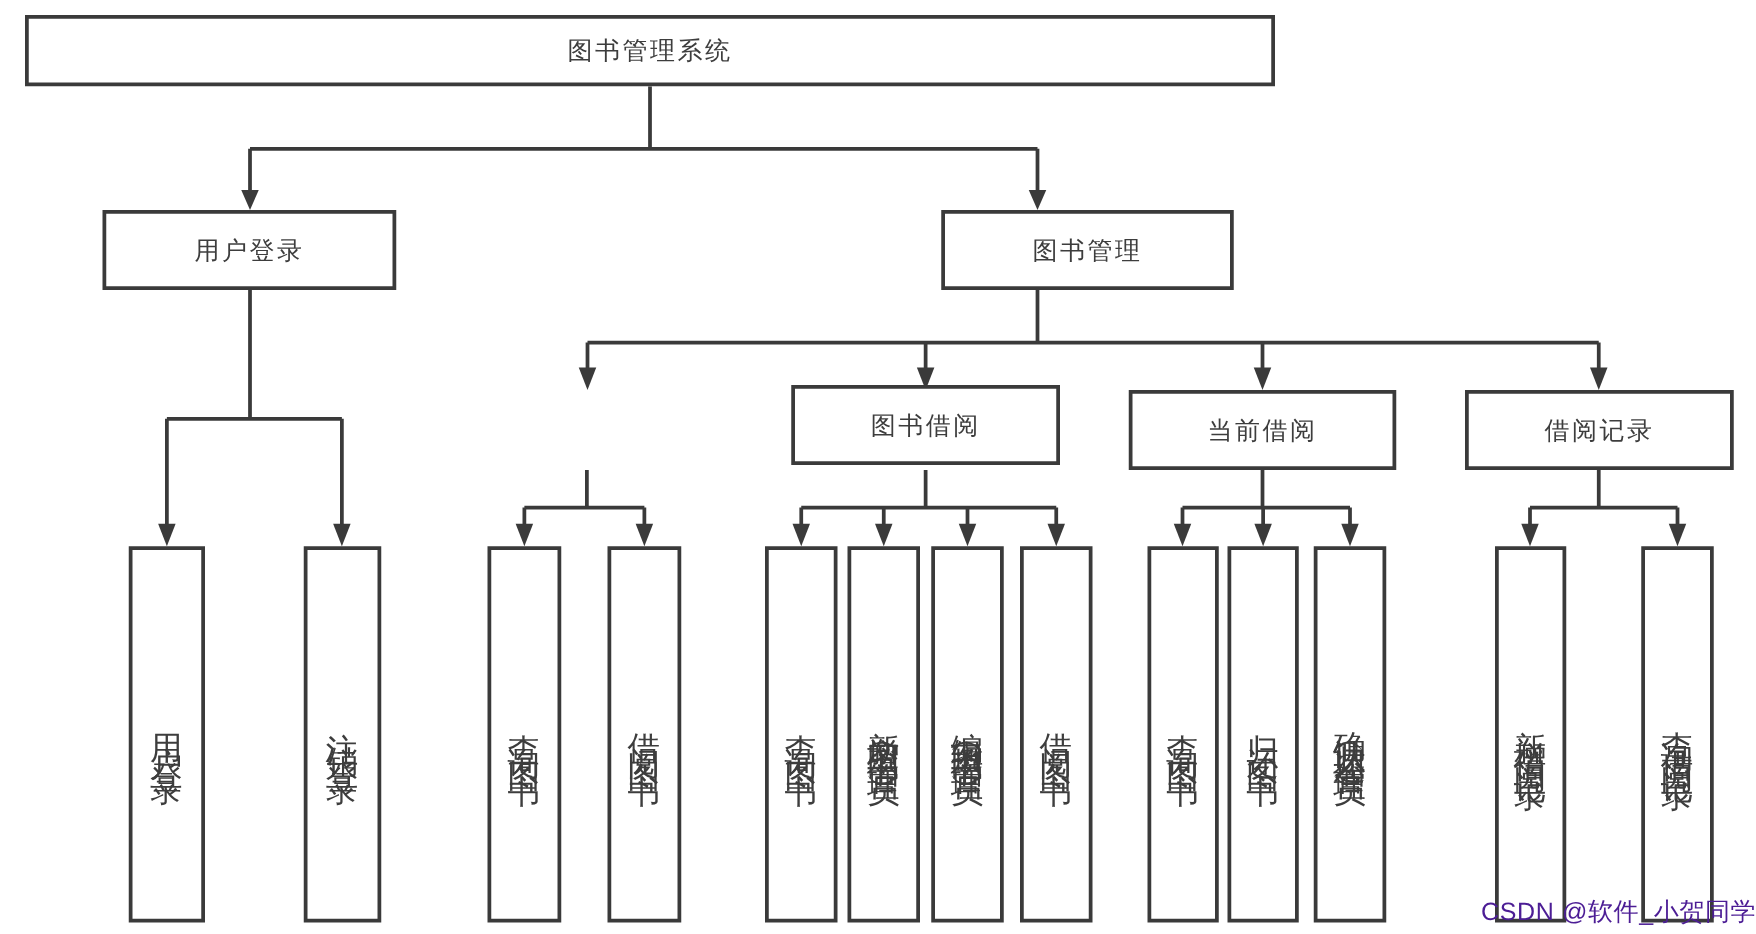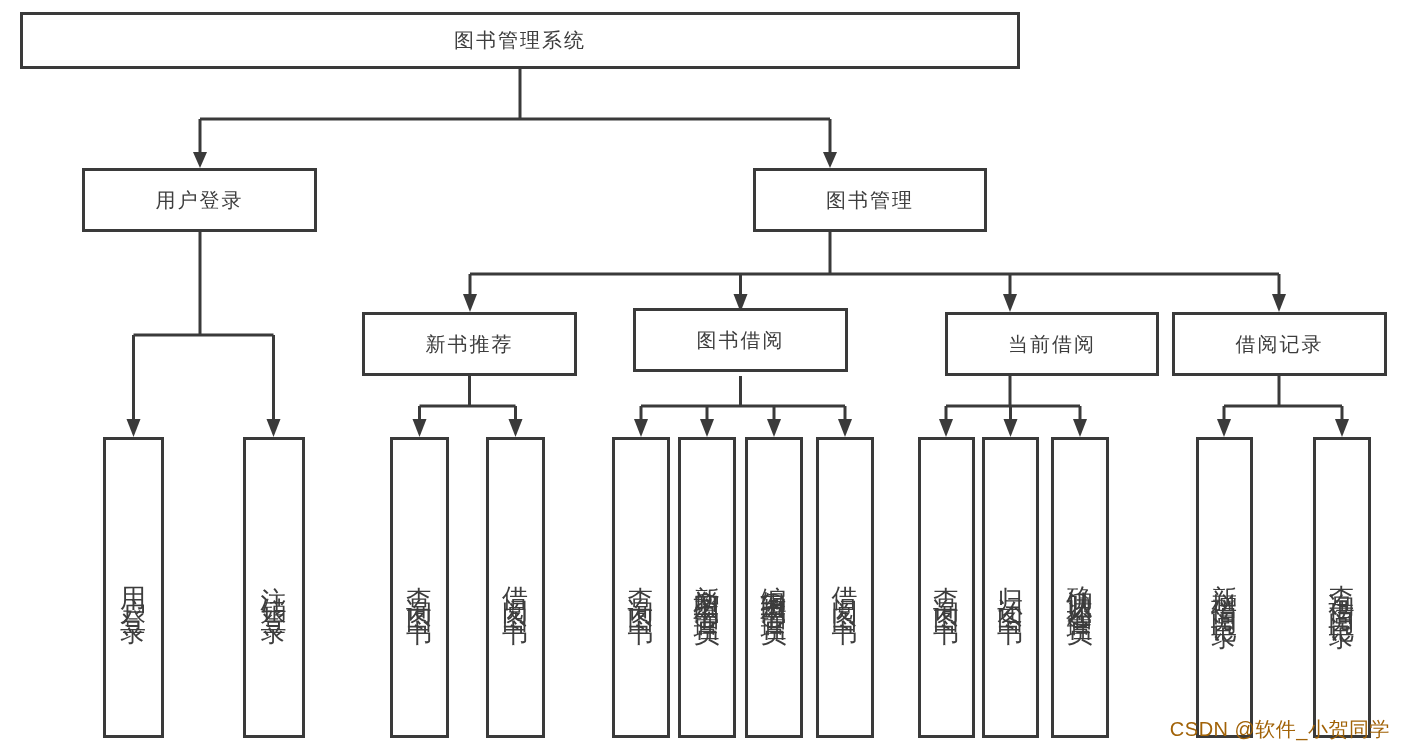--- a/index.html
+++ b/index.html
@@ -36,24 +36,24 @@
     writing-mode: vertical-rl;
     text-orientation: mixed;
     font-size: 26px;
     letter-spacing: 11px;
     line-height: 1;
   }
   .v6 { letter-spacing: 8px; }
   .v9 { letter-spacing: 5px; }
   .watermark {
     position: absolute;
-    right: 15px;
+    right: 0;
     bottom: 4px;
     font-size: 20px;
-    color: #a16207;
+    color: #4c1d95;
     letter-spacing: 0.5px;
     white-space: nowrap;
   }
 </style>
 </head>
 <body>
 
 <div class="stage">
 
   <svg class="connectors" viewBox="0 0 1405 747" xmlns="http://www.w3.org/2000/svg">
@@ -130,23 +130,22 @@
       <path d="M1342 406 V421" fill="none"></path>
       <polygon points="1335,419 1349,419 1342,437" stroke="none"></polygon>
     </g>
   </svg>
 
   <div class="box hnode" style="left:20px; top:12px; width:1000px; height:57px;">图书管理系统</div>
 
   <div class="box hnode" style="left:82px; top:168px; width:235px; height:64px;">用户登录</div>
   <div class="box hnode" style="left:727px; top:168px; width:234px; height:64px;margin-left:26px;">图书管理</div>
 
-  <div class="box hnode" style="left:362px; top:312px; width:215px; height:64px;">新书推荐</div>
   <div class="box hnode" style="left:633px; top:308px; width:215px; height:64px;">图书借阅</div>
-  <div class="box hnode" style="left:903px; top:312px; width:214px; height:64px;margin-left:42px;">当前借阅</div>
+  <div class="box hnode" style="left:903px; top:312px; width:214px; height:64px;">当前借阅</div>
   <div class="box hnode" style="left:1172px; top:312px; width:215px; height:64px;">借阅记录</div>
 
   <div class="box vleaf" style="left:103px; top:437px; width:61px; height:301px;">用户登录</div>
   <div class="box vleaf" style="left:243px; top:437px; width:62px; height:301px;">注销登录</div>
 
   <div class="box vleaf" style="left:390px; top:437px; width:59px; height:301px;">查询图书</div>
   <div class="box vleaf" style="left:486px; top:437px; width:59px; height:301px;">借阅图书</div>
 
   <div class="box vleaf" style="left:612px; top:437px; width:58px; height:301px;">查询图书</div>
   <div class="box vleaf v9" style="left:678px; top:437px; width:58px; height:301px;">新增图书（管理员）</div>

